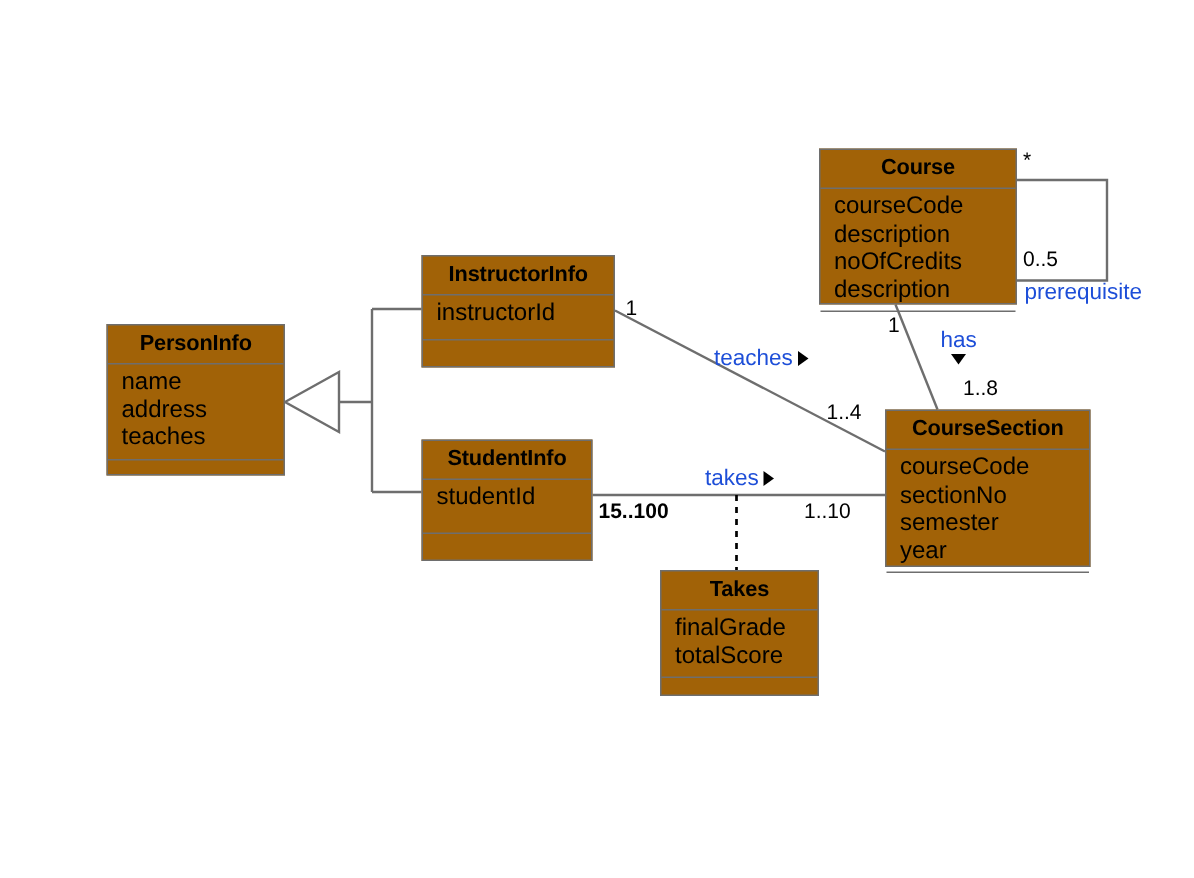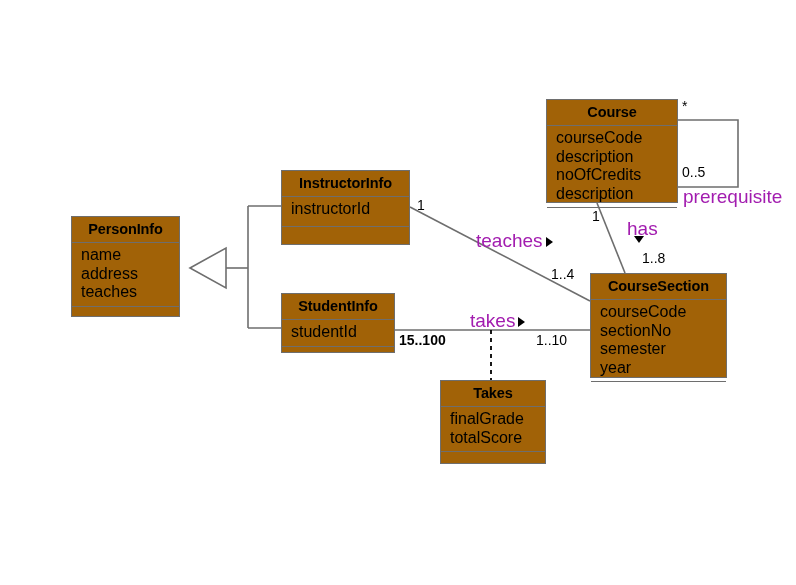--- a/index.html
+++ b/index.html
@@ -53,22 +53,22 @@
     height: 17px;
   }
   .mult {
     position: absolute;
     font-size: 14px;
     color: #000000;
     white-space: nowrap;
   }
   .assoc-name {
     position: absolute;
-    font-size: 19px;
-    color: #a21caf;
+    font-size: 15px;
+    color: #1d4ed8;
     white-space: nowrap;
   }
   .tri-right {
     display: inline-block;
     width: 0; height: 0;
     border-left: 7px solid #000;
     border-top: 5px solid transparent;
     border-bottom: 5px solid transparent;
     vertical-align: middle;
     margin-left: 3px;
@@ -118,39 +118,39 @@
         <line x1="491" y1="330" x2="491" y2="380" stroke-dasharray="4,4" stroke="#000000" stroke-width="1.8"></line>
       </g>
 
       <g>
         <polyline points="678,120 738,120 738,187 678,187"></polyline>
       </g>
 
     </g>
   </svg>
 
-  <div class="uml-class" style="left:71px; top:216px; width:109px; height:101px;">
+  <div class="uml-class" style="left:71px; top:216px; width:119px; height:101px;">
     <div class="uml-name">PersonInfo</div>
     <div class="uml-attrs">
       <div>name</div>
       <div>address</div>
       <div>teaches</div>
     </div>
     <div class="uml-ops"></div>
   </div>
 
   <div class="uml-class" style="left:281px; top:170px; width:129px; height:75px;">
     <div class="uml-name">InstructorInfo</div>
     <div class="uml-attrs">
       <div>instructorId</div>
     </div>
     <div class="uml-ops"></div>
   </div>
 
-  <div class="uml-class" style="left:281px; top:293px; width:114px; height:60px;">
+  <div class="uml-class" style="left:281px; top:293px; width:114px; height:81px;">
     <div class="uml-name">StudentInfo</div>
     <div class="uml-attrs">
       <div>studentId</div>
     </div>
     <div class="uml-ops"></div>
   </div>
 
   <div class="uml-class" style="left:546px; top:99px; width:132px; height:104px;">
     <div class="uml-name">Course</div>
     <div class="uml-attrs">

